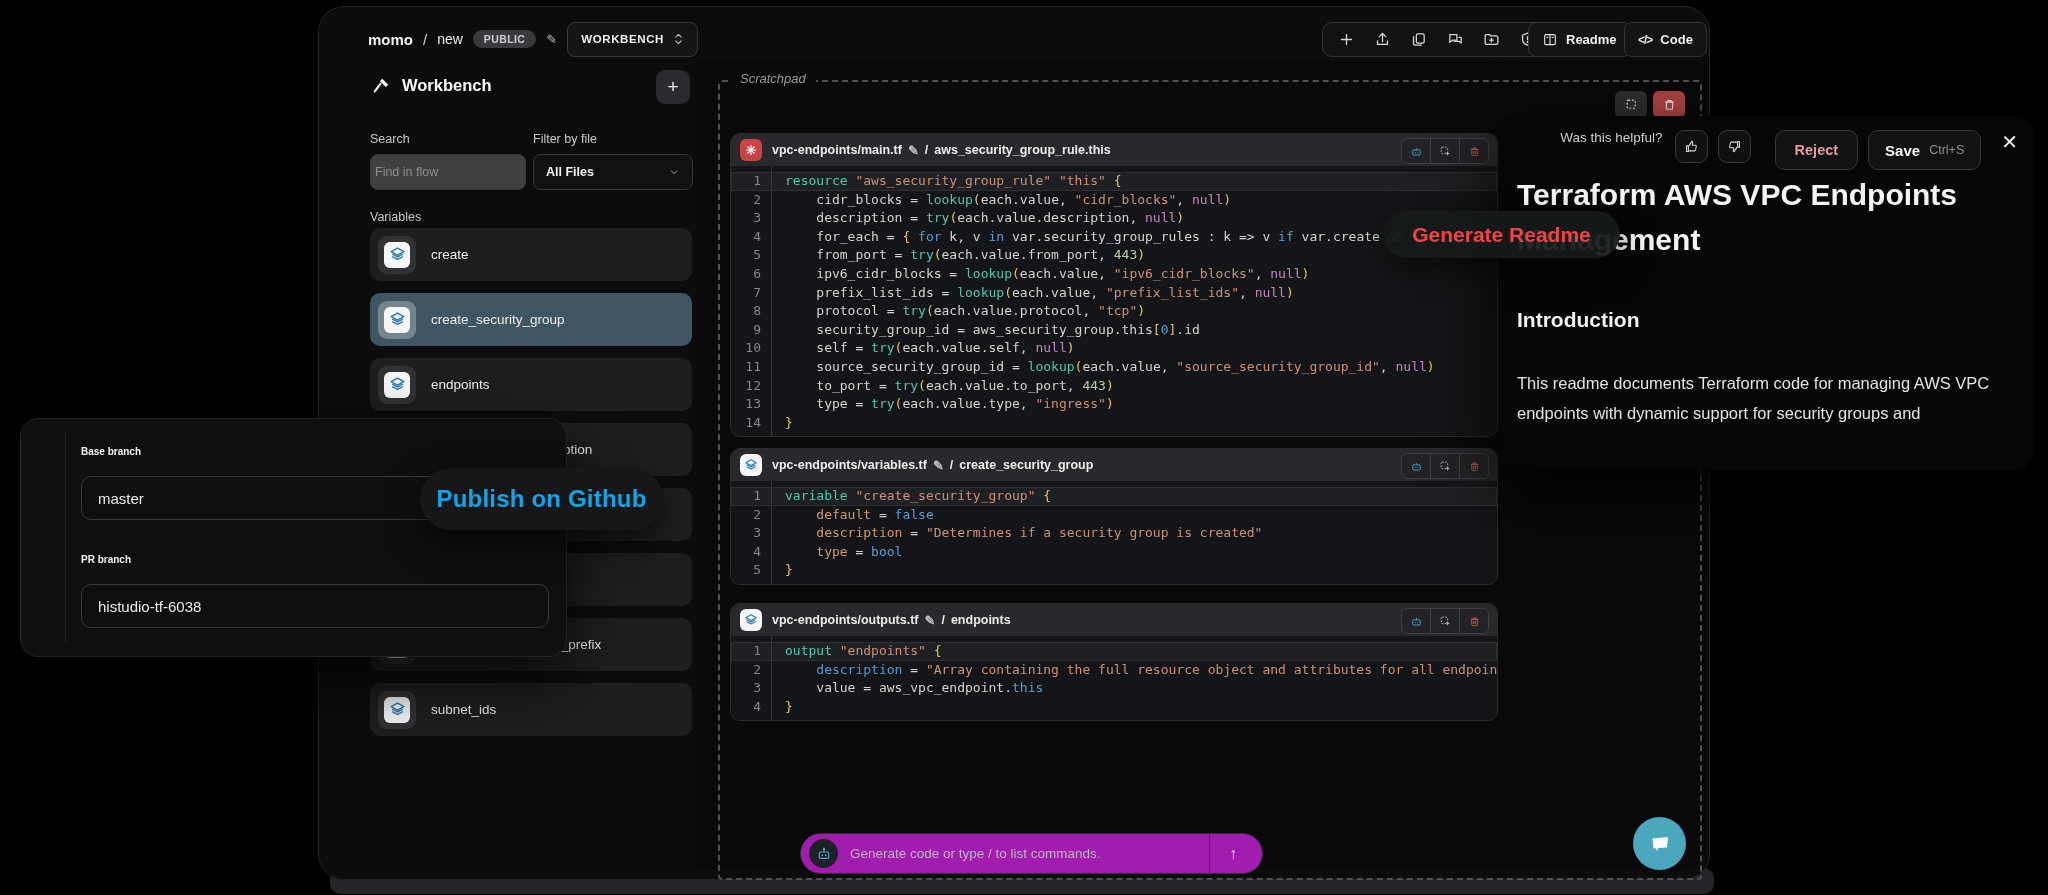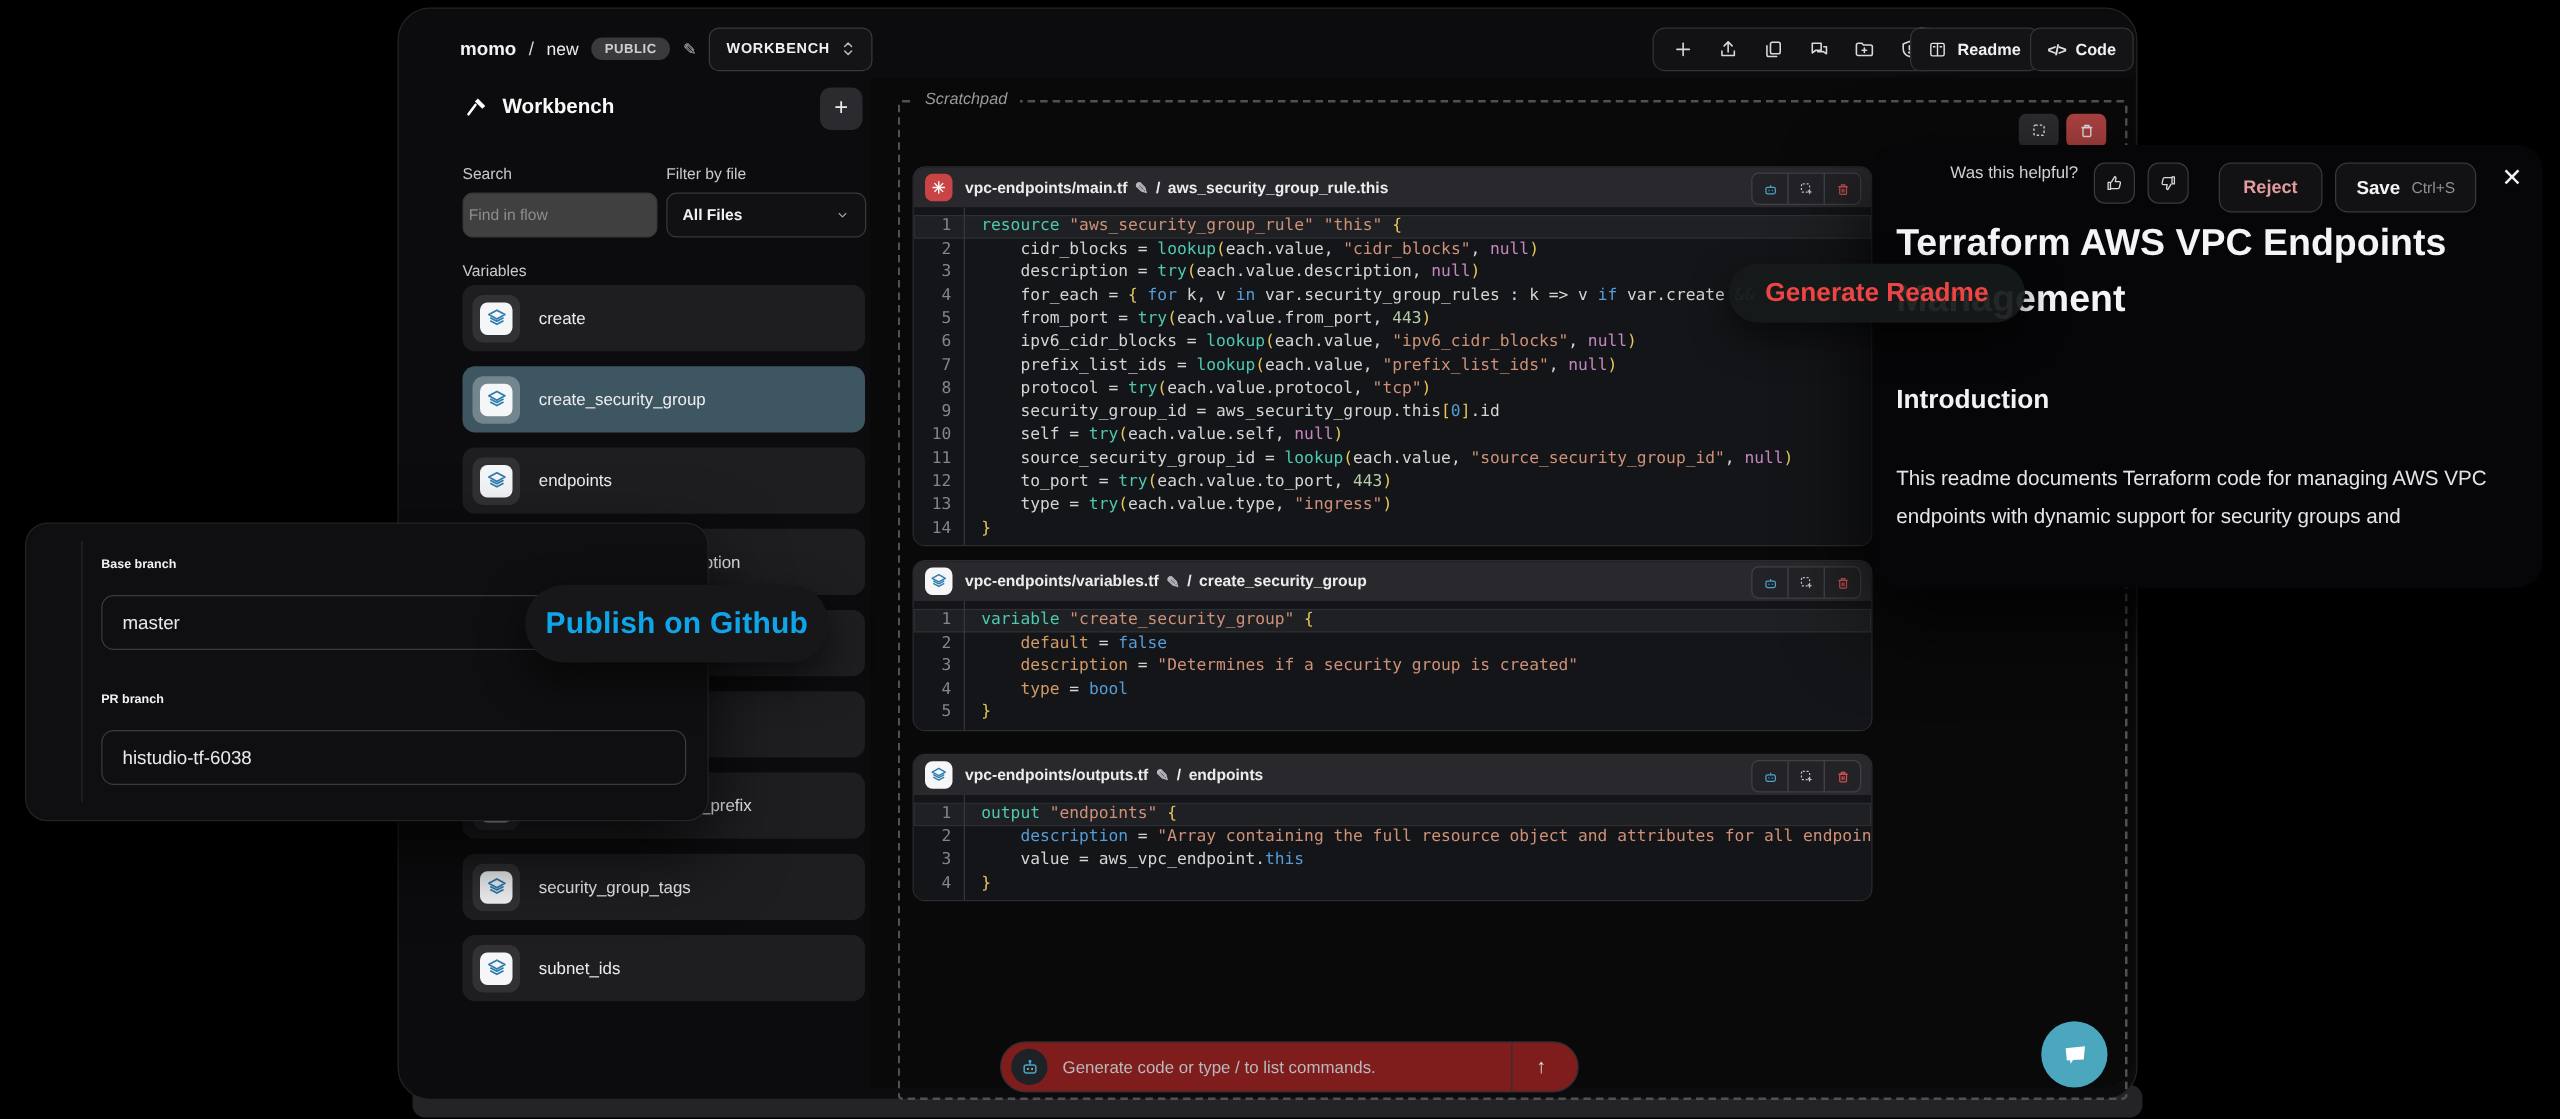--- a/index.html
+++ b/index.html
@@ -96,21 +96,21 @@
   .code-body{position:relative;padding:6px 0;background:#141518;}
   .code-body::before{content:"";position:absolute;left:40px;top:0;bottom:0;width:1px;background:#36363a;}
   .code-line{display:flex;line-height:18.6px;font-family:"DejaVu Sans Mono",monospace;font-size:13px;white-space:pre;}
   .code-line.active{background:rgba(255,255,255,.05);box-shadow:inset 0 0 0 1px rgba(255,255,255,.07);}
   .gutter{width:30px;text-align:right;padding-right:10px;color:#85858a;flex:none;}
   .lcontent{margin-left:14px;}
   .tk-k{color:#4ec9b0;}  .tk-s{color:#ce9178;}  .tk-n{color:#c586c0;}  .tk-num{color:#b5cea8;}
   .tk-b{color:#e5c75a;}  .tk-kw2{color:#569cd6;}  .tk-p{color:#d4d4d4;}  .tk-at{color:#d19a66;}
 
   
-  #command-bar{position:absolute;left:800px;top:833px;width:463px;height:41px;border:1px solid #2e2e33;background:#7f1d1d;
+  #command-bar{position:absolute;left:800px;top:833px;width:463px;height:41px;border:1px solid #2e2e33;background:#a21caf;
         border-radius:21px;display:flex;align-items:center;padding:0 8px;box-sizing:border-box;z-index:4;}
   #cb-robot{width:29px;height:29px;border-radius:50%;background:#1d2226;display:flex;align-items:center;justify-content:center;flex:none;}
   #cb-robot svg{width:16px;height:16px;stroke:#4aa3c7;fill:none;stroke-width:1.8;}
   #command-input{flex:1;background:transparent;border:none;outline:none;color:#e6e6e8;font-size:13.5px;
         padding:0 12px;font-family:"Liberation Sans",sans-serif;}
   #command-input::placeholder{color:#b9b9bd;}
   #cb-divider{width:1px;height:40px;background:#2e2e33;margin-right:2px;}
   #cb-send{width:42px;text-align:center;font-size:16px;color:#dcdcde;}
 
   
@@ -342,32 +342,20 @@
       <div class="var-item">
         <span class="var-icon-outer">
           <span class="var-icon-inner">
             <svg viewBox="0 0 24 24" fill="none" stroke="#2e7cb0" stroke-width="2" stroke-linejoin="round">
               <path d="M12 3 L21 8 L12 13 L3 8 Z"></path>
               <path d="M4.5 11.5 L12 15.5 L19.5 11.5"></path>
               <path d="M4.5 15 L12 19 L19.5 15"></path>
             </svg>
           </span>
         </span>
-        <span class="var-label">security_group_tags</span>
-      </div>
-      <div class="var-item">
-        <span class="var-icon-outer">
-          <span class="var-icon-inner">
-            <svg viewBox="0 0 24 24" fill="none" stroke="#2e7cb0" stroke-width="2" stroke-linejoin="round">
-              <path d="M12 3 L21 8 L12 13 L3 8 Z"></path>
-              <path d="M4.5 11.5 L12 15.5 L19.5 11.5"></path>
-              <path d="M4.5 15 L12 19 L19.5 15"></path>
-            </svg>
-          </span>
-        </span>
         <span class="var-label">subnet_ids</span>
       </div>
     </div>
 </div>
 
 <div id="canvas"></div>
 <div id="scratchpad-border"></div>
 <span id="scratchpad-label">Scratchpad</span>
 <div id="sp-select-btn" class="sp-btn">
   <svg viewBox="0 0 24 24">

